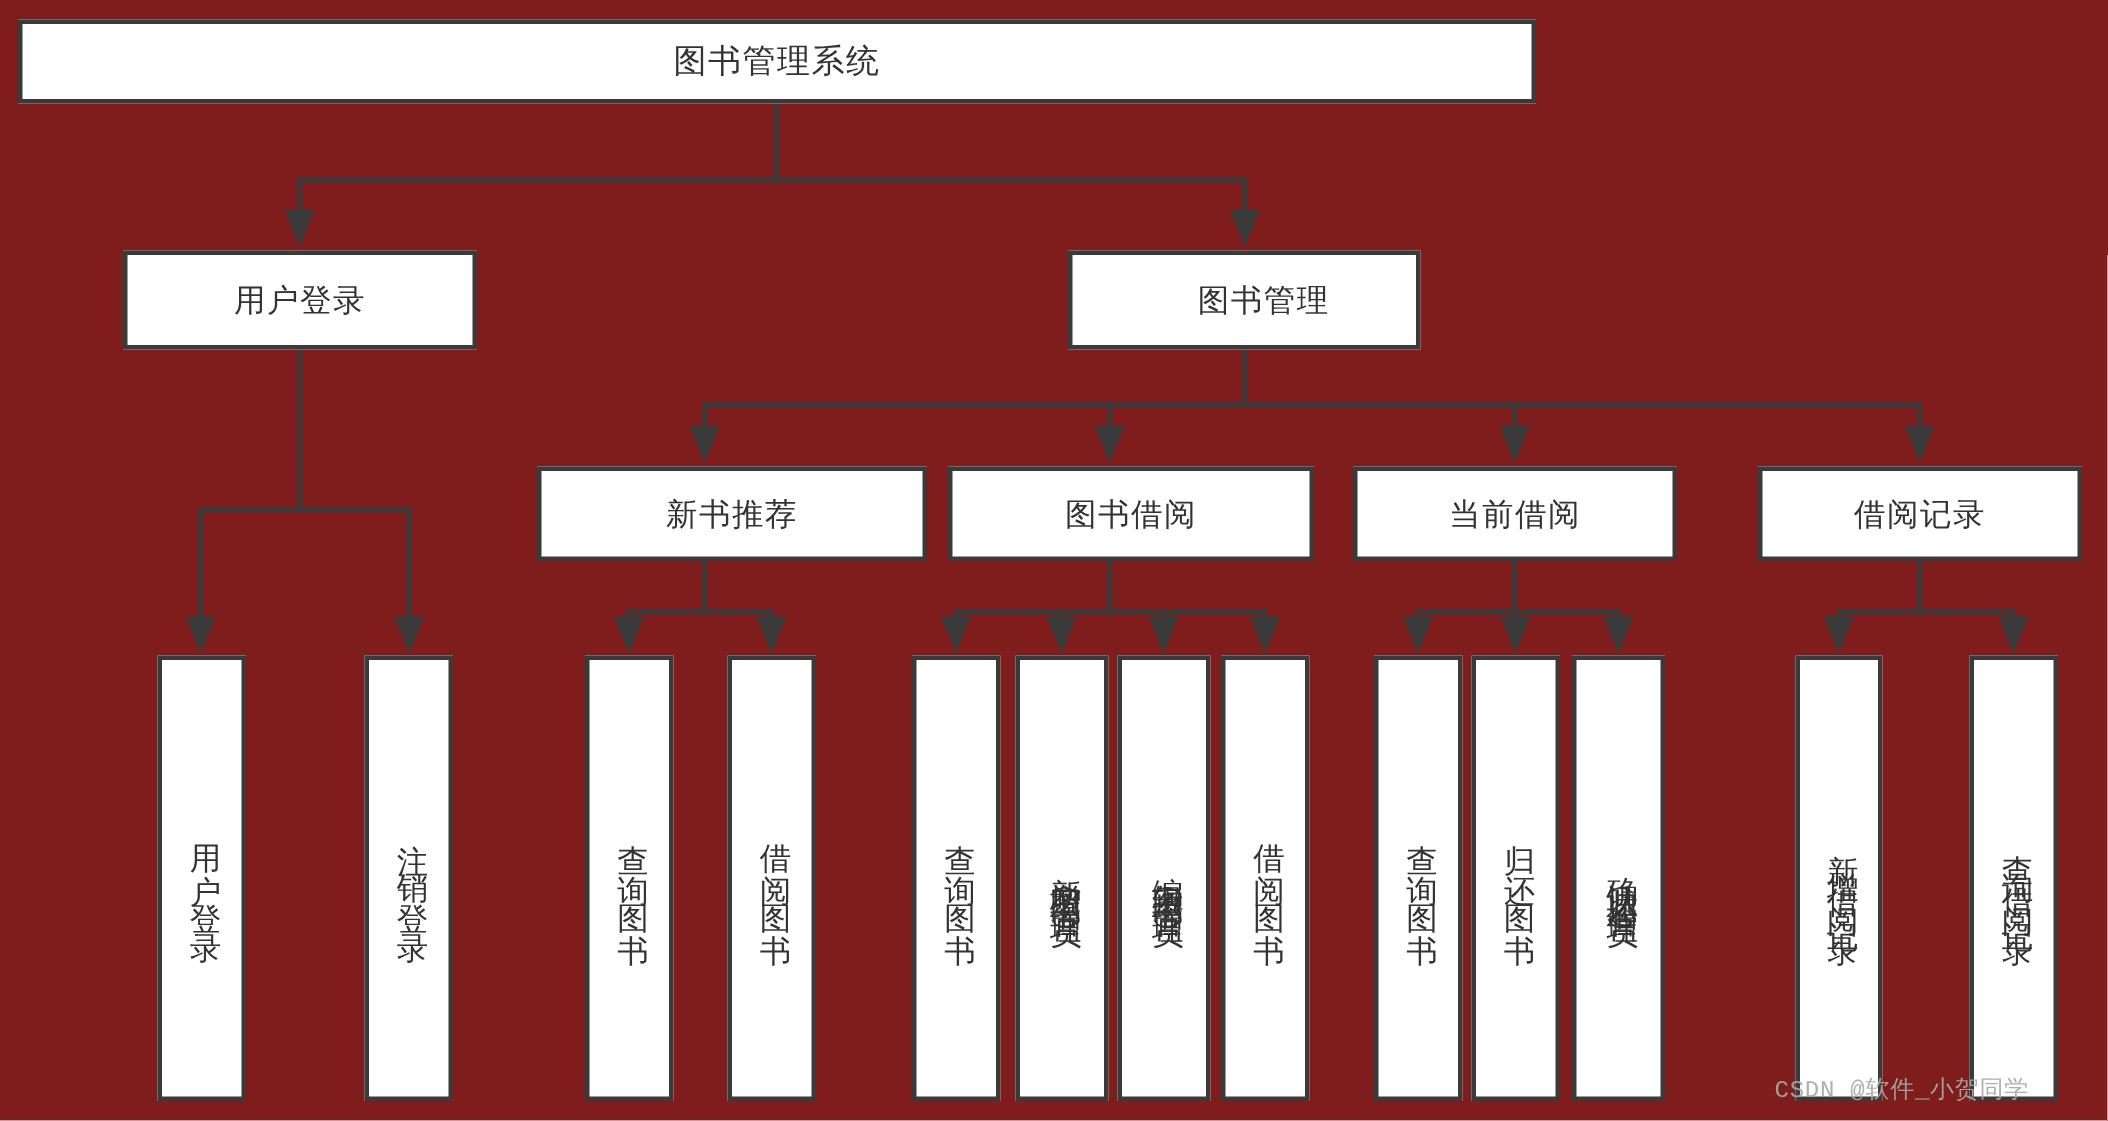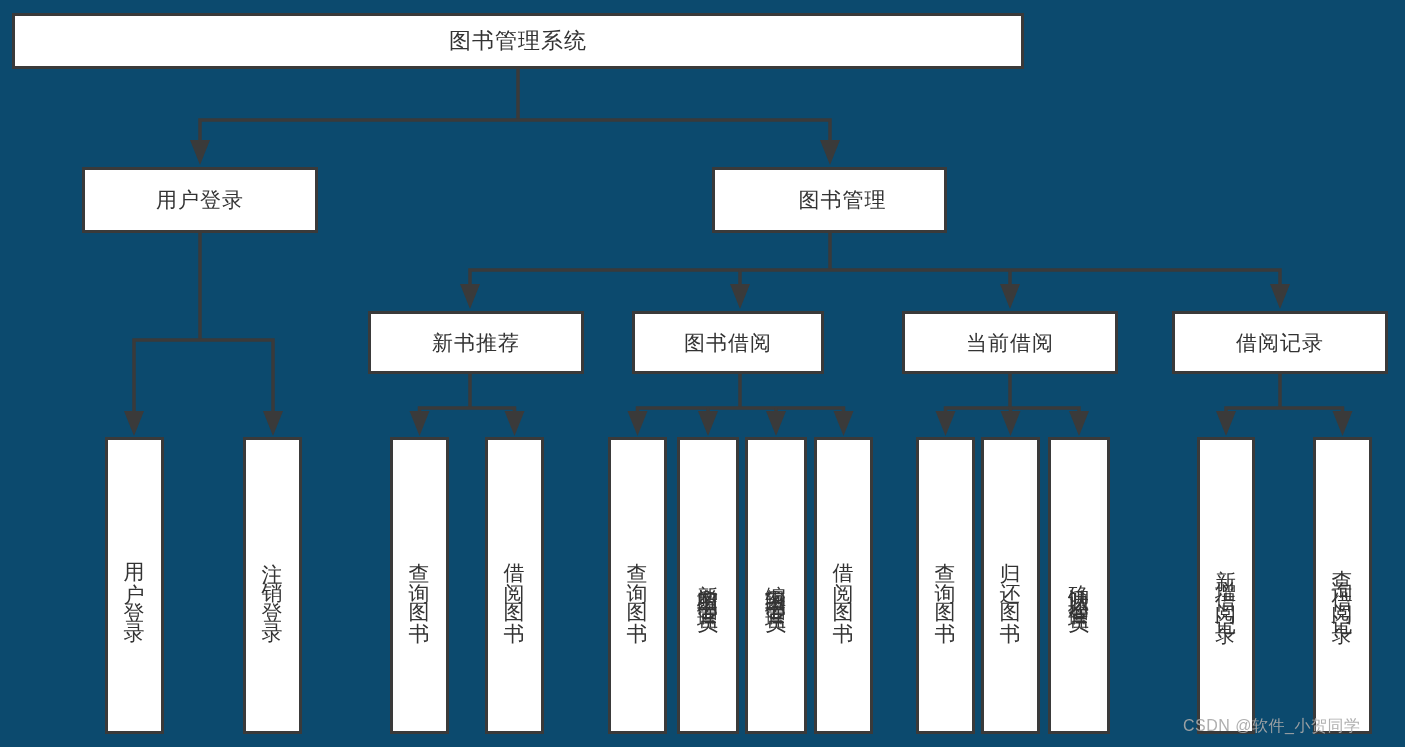--- a/index.html
+++ b/index.html
@@ -1,18 +1,18 @@
 <!DOCTYPE html>
 <html><head>
 <meta charset="utf-8">
 <style>
   html,body{margin:0;padding:0;background:#ffffff;}
   #canvas{
-    position:relative;width:1405px;height:747px;background:#0c4a6e;
-    font-family:Liberation Sans, sans-serif;overflow:hidden;
+    position:relative;width:1405px;height:747px;background:#7f1d1d;
+    font-family:Liberation Mono, monospace;overflow:hidden;
   }
   #connectors{position:absolute;left:0;top:0;pointer-events:none;}
   .node{
     position:absolute;box-sizing:border-box;border:3px solid #3a3a3a;background:#ffffff;
     display:flex;align-items:center;justify-content:center;color:#333333;z-index:1;
   }
   .hnode{font-size:21px;letter-spacing:1px;white-space:nowrap;}
   .root{font-size:22px;}
   .lvl2{top:167px;height:66px;}
   .lvl3{top:311px;height:63px;font-size:21px;}
@@ -107,22 +107,22 @@
       <polygon points="1226,436 1216,411 1236,411"></polygon>
       <polygon points="1342.5,436 1332.5,411 1352.5,411"></polygon>
     </g>
   </svg>
 
   <div class="node hnode root" style="left:12px;top:13px;width:1012px;height:56px;">图书管理系统</div>
 
   <div class="node hnode lvl2" style="left:82px;width:236px;">用户登录</div>
   <div class="node hnode lvl2" style="left:712px;width:235px;padding-left:26px;">图书管理</div>
 
-  <div class="node hnode lvl3" style="left:368px;width:216px;">新书推荐</div>
-  <div class="node hnode lvl3" style="left:632px;width:192px;">图书借阅</div>
+  <div class="node hnode lvl3" style="left:358px;width:260px;">新书推荐</div>
+  <div class="node hnode lvl3" style="left:632px;width:244px;">图书借阅</div>
   <div class="node hnode lvl3" style="left:1172px;width:216px;">借阅记录</div>
   <div class="node hnode lvl3" style="left:902px;width:216px;">当前借阅</div>
 
   <div class="node leaf vs4" style="left:105px;">用户登录</div>
   <div class="node leaf vs4" style="left:243px;">注销登录</div>
 
   <div class="node leaf vs4" style="left:390px;">查询图书</div>
   <div class="node leaf vs4" style="left:485px;">借阅图书</div>
 
   <div class="node leaf vs4" style="left:608px;">查询图书</div>

